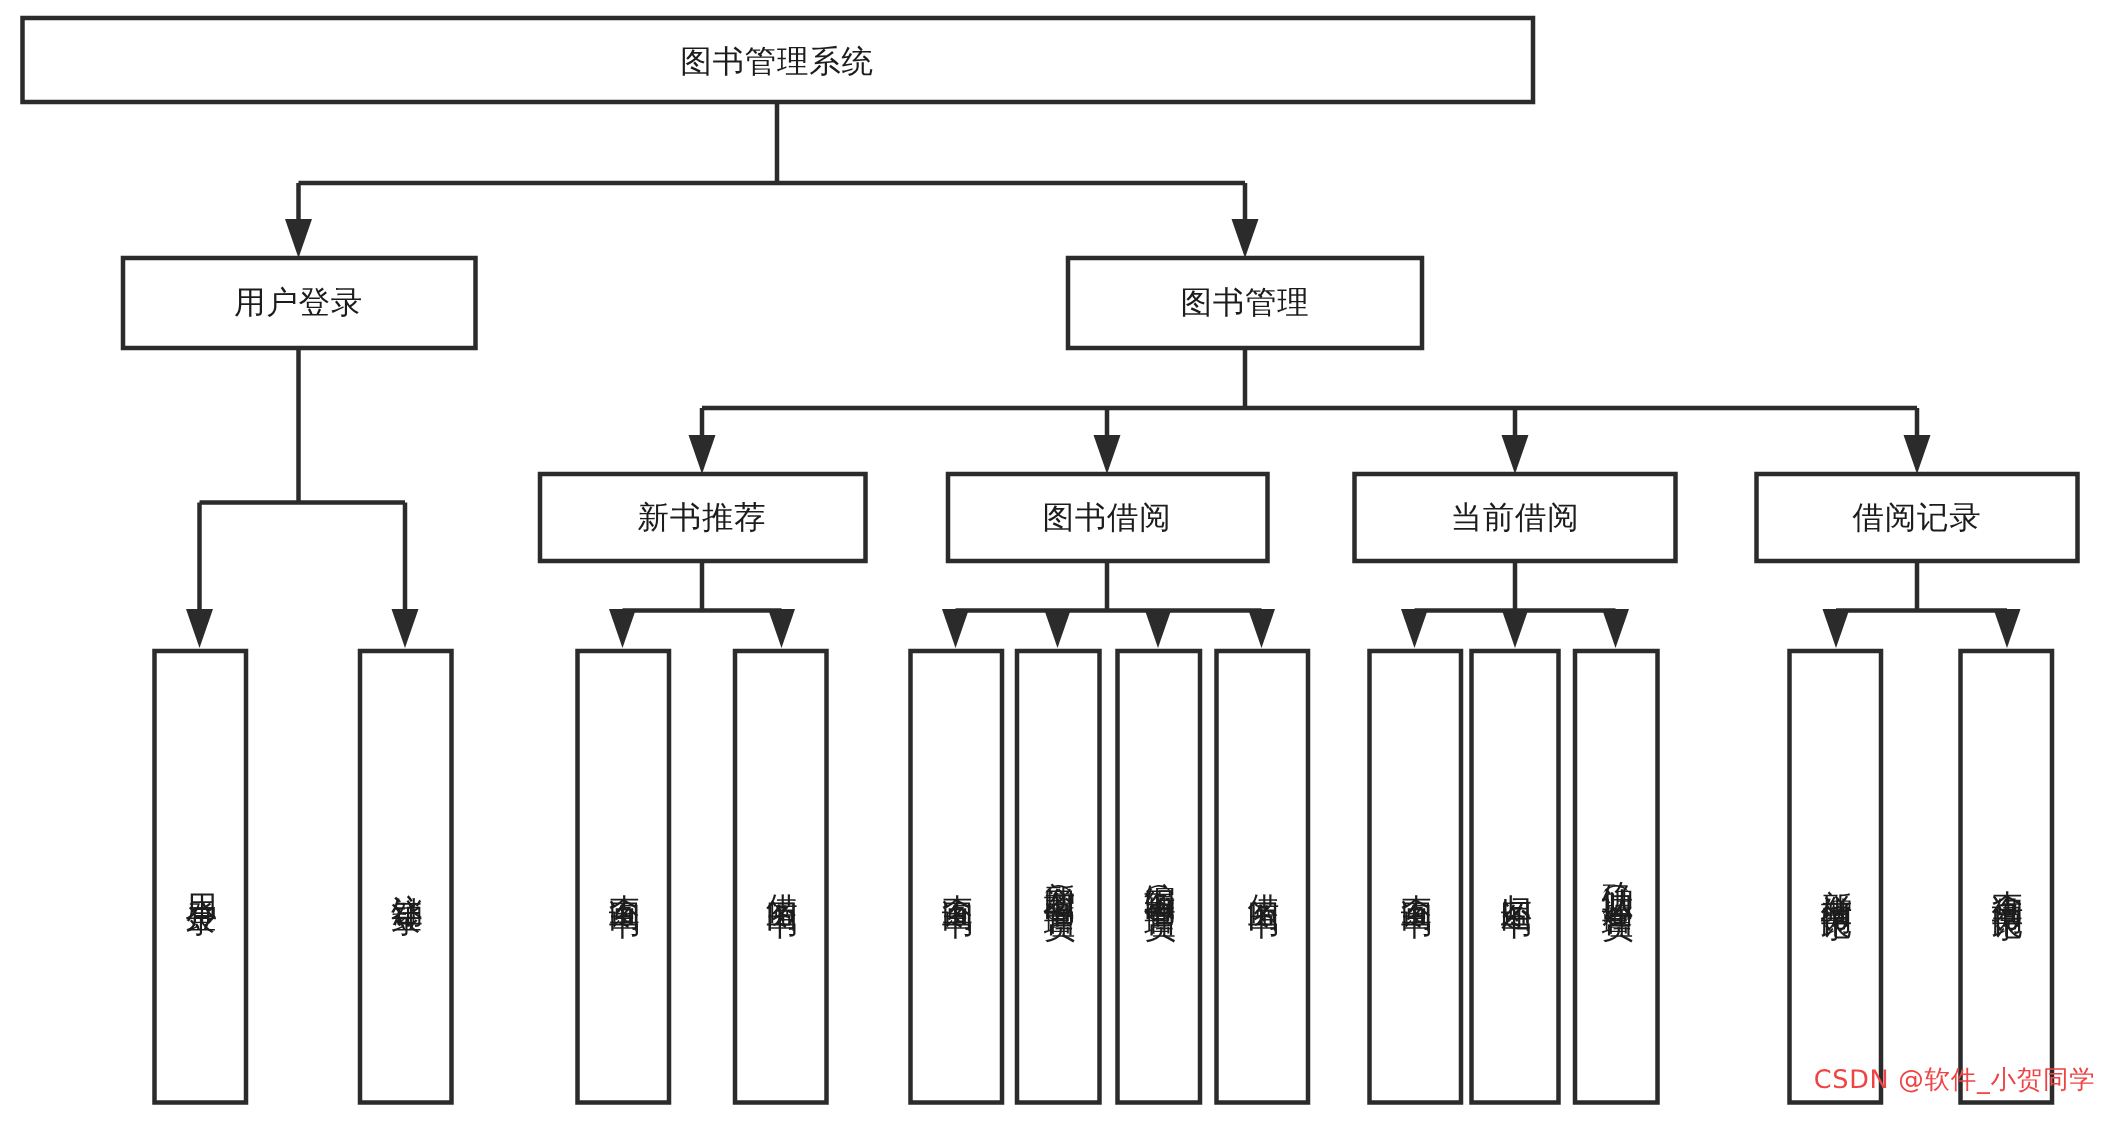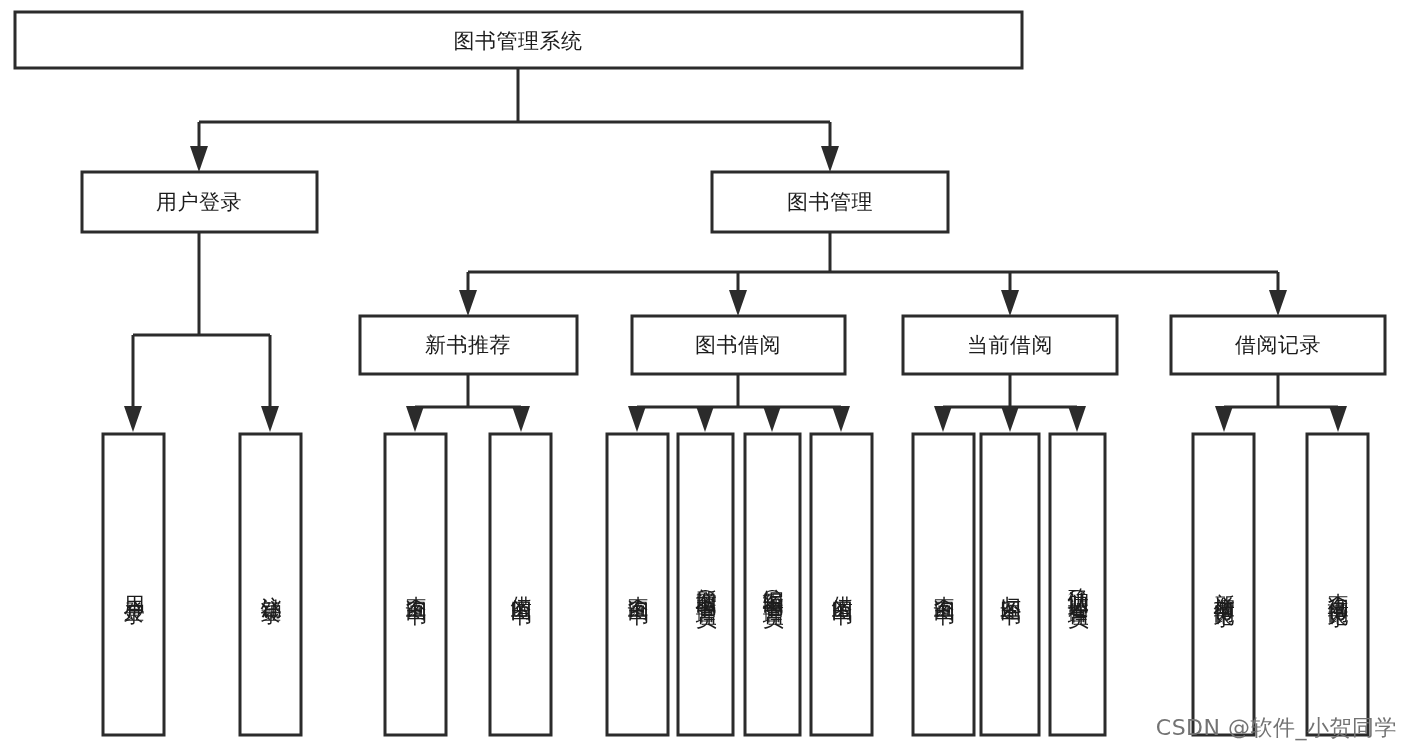--- a/index.html
+++ b/index.html
@@ -64,24 +64,24 @@
     display: flex;
     align-items: center;
     justify-content: center;
     white-space: nowrap;
     pointer-events: none;
     user-select: none;
   }
   .watermark {
     position: absolute;
     right: 8px;
-    bottom: 4px;
-    font-family: "DejaVu Sans", "Liberation Sans", sans-serif;
-    font-size: 22px;
-    color: #737373;
+    bottom: 16px;
+    font-family: "DejaVu Sans", "Liberation Sans", sans-serif;
+    font-size: 17px;
+    color: #ef4444;
     letter-spacing: 0.5px;
     white-space: nowrap;
     user-select: none;
   }
 </style>
 </head>
 <body>
 
 <div id="diagram-root">
 

